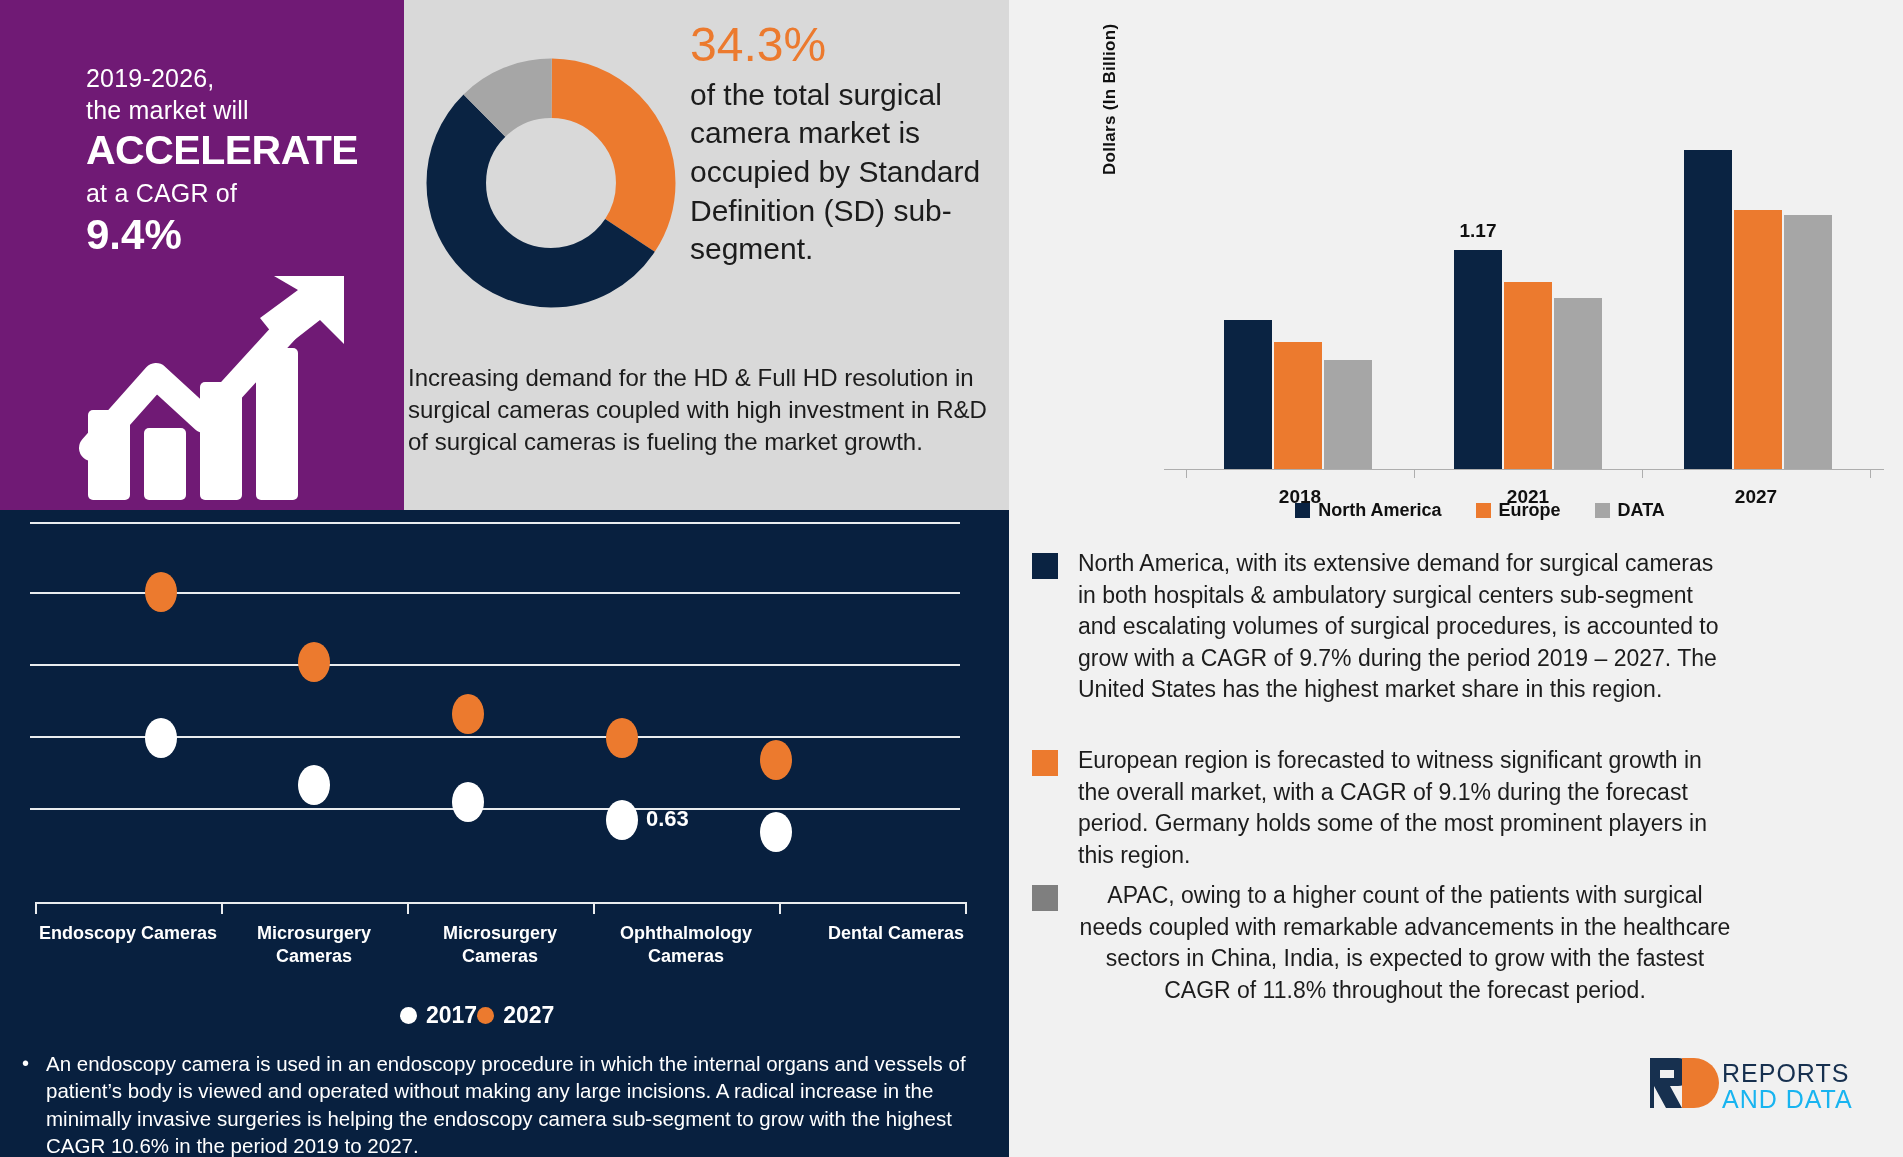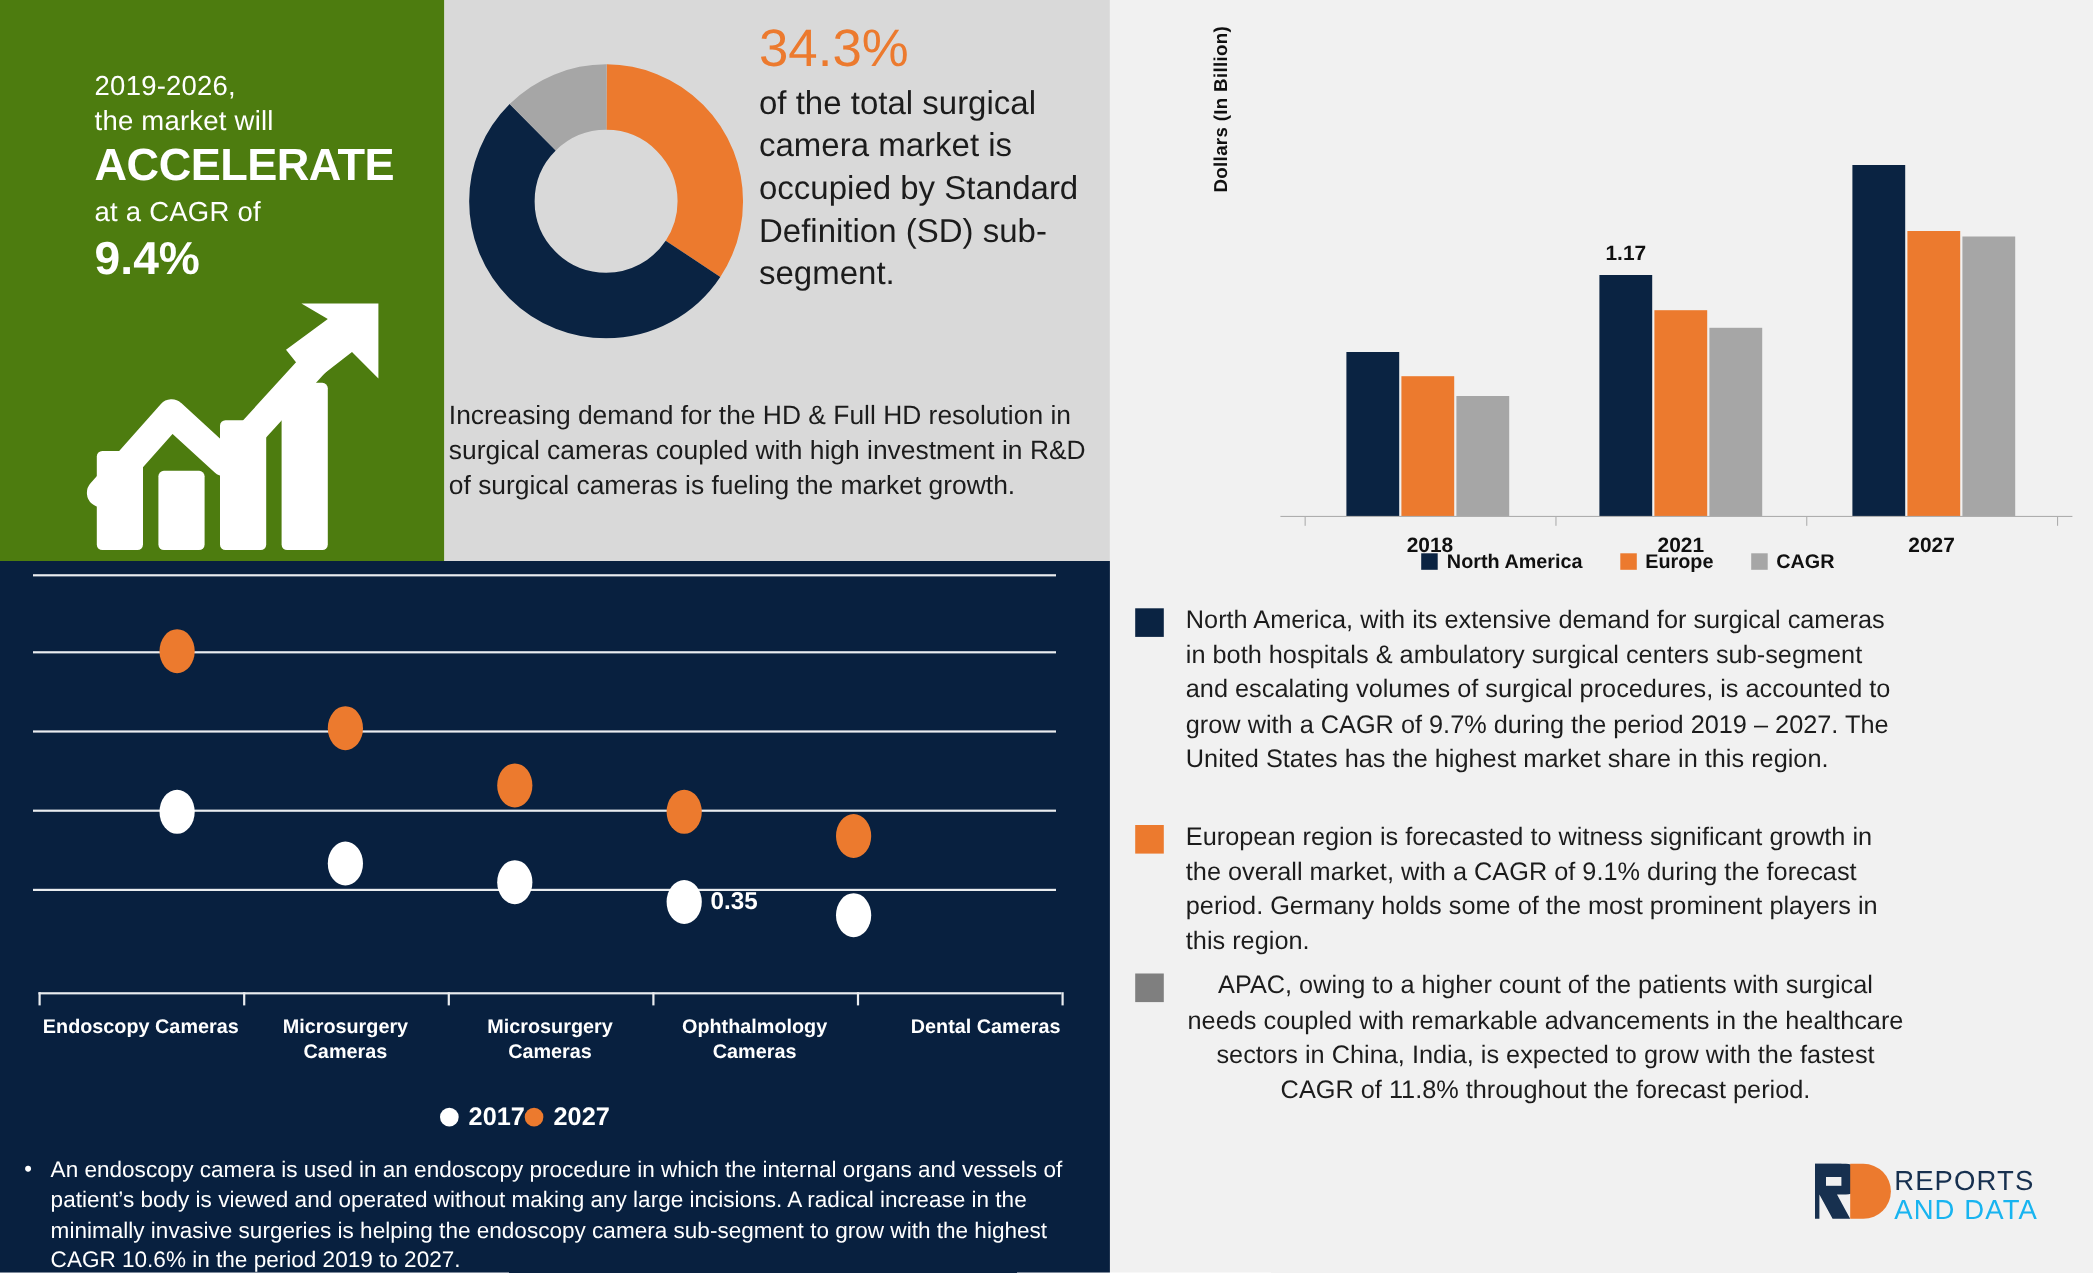--- a/index.html
+++ b/index.html
@@ -7,21 +7,21 @@
     width: 1903px; height: 1157px;
     background: #ffffff;
     font-family: "Liberation Sans", sans-serif;
     overflow: hidden;
   }
   .page { position: relative; width: 1903px; height: 1157px; }
 
   
   .panel-accelerate {
     position: absolute; left: 0; top: 0; width: 404px; height: 510px;
-    background: #4d7c0f; color: #fff;
+    background: #701a75; color: #fff;
     padding: 62px 10px 0 86px;
   }
   .acc-line { font-size: 25px; line-height: 1.28; letter-spacing: .2px; }
   .acc-big { font-size: 41px; font-weight: 700; line-height: 1.1; letter-spacing: -0.5px; margin: 2px 0 4px; }
   .acc-num { font-size: 42px; font-weight: 700; line-height: 1.12; margin-top: 2px; }
   .acc-icon { position: absolute; left: 78px; bottom: 10px; width: 290px; height: 230px; }
 
   
   .panel-donut {
     position: absolute; left: 404px; top: 0; width: 605px; height: 510px;
@@ -190,21 +190,21 @@
     <div class="bc-leg-item">
       <span class="bc-leg-sw" style="background:#0a2342;"></span>
       <span class="bc-leg-lbl">North America</span>
     </div>
     <div class="bc-leg-item">
       <span class="bc-leg-sw" style="background:#ec7a2e;"></span>
       <span class="bc-leg-lbl">Europe</span>
     </div>
     <div class="bc-leg-item">
       <span class="bc-leg-sw" style="background:#a6a6a6;"></span>
-      <span class="bc-leg-lbl">CAGR</span>
+      <span class="bc-leg-lbl">DATA</span>
     </div>
   </div>
 
   <div class="rtext" id="rtext-0">
     <span class="rtext-sw" style="background:#0a2342;"></span>
     <span class="rtext-body">North America, with its extensive demand for surgical cameras in both hospitals &amp; ambulatory surgical centers sub-segment and escalating volumes of surgical procedures, is accounted to grow with a CAGR of 9.7% during the period 2019 – 2027. The United States has the highest market share in this region.</span>
   </div>
   <div class="rtext" id="rtext-1">
     <span class="rtext-sw" style="background:#ec7a2e;"></span>
     <span class="rtext-body">European region is forecasted to witness significant growth in the overall market, with a CAGR of 9.1% during the forecast period. Germany holds some of the most prominent players in this region.</span>
@@ -239,21 +239,21 @@
       <div class="dp-dot" style="left:422px; top:172px; background:#ec7a2e;"></div>
       <div class="dp-dot" style="left:576px; top:196px; background:#ec7a2e;"></div>
       <div class="dp-dot" style="left:730px; top:218px; background:#ec7a2e;"></div>
 
       <div class="dp-dot" style="left:115px; top:196px; background:#ffffff;"></div>
       <div class="dp-dot" style="left:268px; top:243px; background:#ffffff;"></div>
       <div class="dp-dot" style="left:422px; top:260px; background:#ffffff;"></div>
       <div class="dp-dot" style="left:576px; top:278px; background:#ffffff;"></div>
       <div class="dp-dot" style="left:730px; top:290px; background:#ffffff;"></div>
 
-      <div class="dp-value" style="left:616px; top:284px;">0.35</div>
+      <div class="dp-value" style="left:616px; top:284px;">0.63</div>
     </div>
 
     <div class="dp-axis"></div>
     <div class="dp-tick" style="left:35px;"></div>
     <div class="dp-tick" style="left:221px;"></div>
     <div class="dp-tick" style="left:407px;"></div>
     <div class="dp-tick" style="left:593px;"></div>
     <div class="dp-tick" style="left:779px;"></div>
     <div class="dp-tick" style="left:965px;"></div>
 

